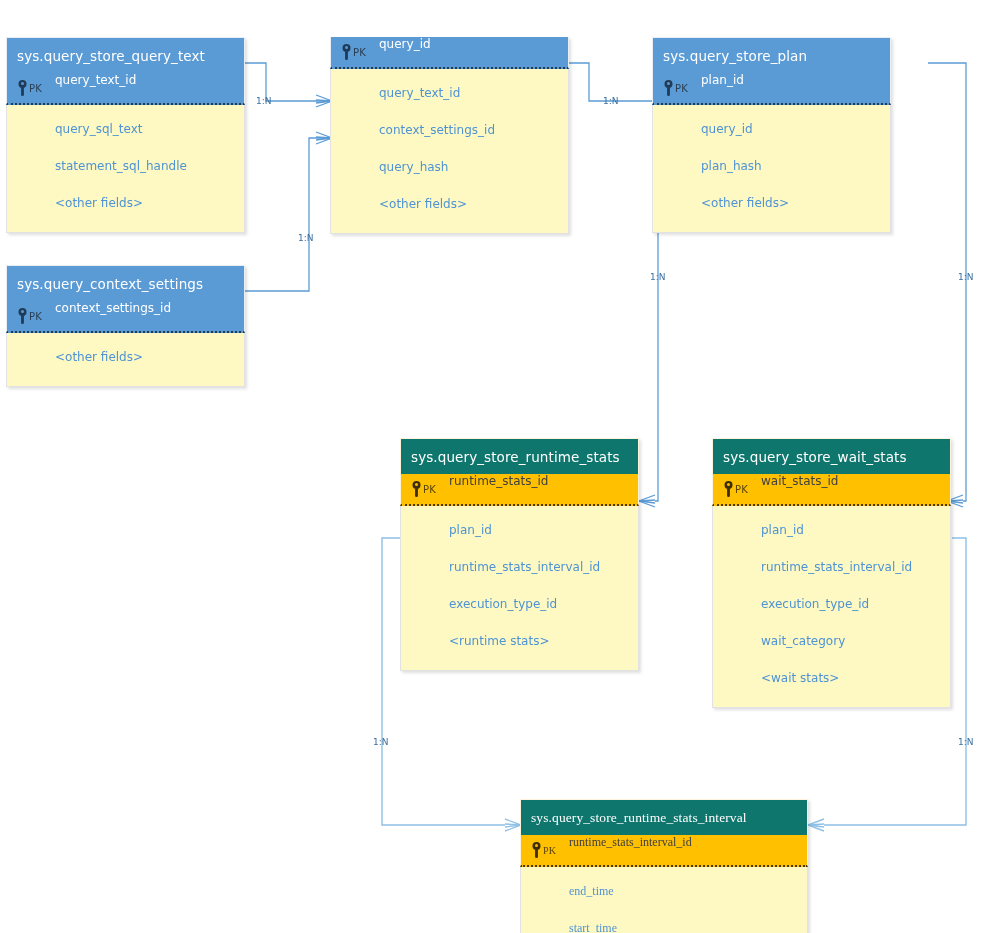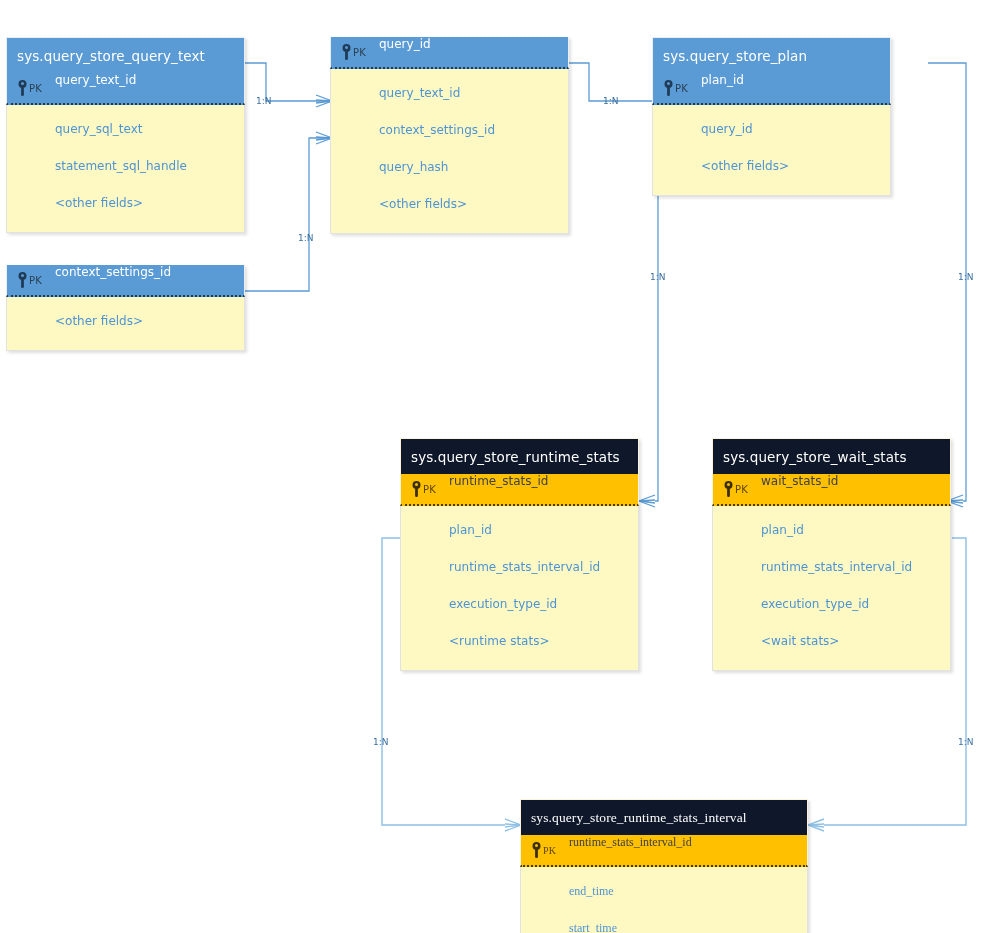--- a/index.html
+++ b/index.html
@@ -30,21 +30,21 @@
   .fld{height:37px;line-height:37px;padding-left:48px;
        font-size:12px;color:#4e93d4;white-space:nowrap;}
 
   
   .blue .ent-title{background:#5b9bd5;border:1px solid #e8eef4;border-bottom:none;}
   .blue .ent-pk{background:#5b9bd5;border-left:1px solid #e8eef4;
                 border-right:1px solid #e8eef4;
                 border-bottom:2px dotted #1f3a52;}
 
   
-  .orange .ent-title{background:#0f172a;border:1px solid #fdf3dc;border-bottom:none;}
+  .orange .ent-title{background:#0f766e;border:1px solid #fdf3dc;border-bottom:none;}
   .orange .ent-pk{background:#ffc000;border-left:1px solid #fdf3dc;
                   border-right:1px solid #fdf3dc;
                   border-bottom:2px dotted #4a3a05;}
 
   .pk-key{position:absolute;left:10px;top:50%;transform:translateY(-50%);
           width:11px;height:16px;}
   .pk-tag{position:absolute;left:22px;top:50%;transform:translateY(-50%);
           font-size:10px;color:#2b3f52;letter-spacing:.2px;}
   .orange .pk-tag{color:#5a4405;}
   .pk-name{padding-left:48px;font-size:12px;color:#ffffff;white-space:nowrap;}
@@ -143,25 +143,27 @@
           <circle cx="5.5" cy="4" r="4" fill="#1f3b57"></circle>
           <circle cx="5.5" cy="3.6" r="1.5" fill="#5b9bd5"></circle>
           <rect x="4.1" y="7" width="2.8" height="9" rx="1.2" fill="#1f3b57"></rect>
         </svg>
       </span>
       <span class="pk-tag">PK</span>
       <span class="pk-name">plan_id</span>
     </div>
     <div class="ent-body">
       <div class="fld">query_id</div>
+      <div class="fld">plan_hash</div>
       <div class="fld">&lt;other fields&gt;</div>
     </div>
   </div>
 
   <div class="entity blue" style="left:6px;top:233px;width:239px;">
+    <div class="ent-title">sys.query_context_settings</div>
     <div class="ent-pk">
       <span class="pk-key">
         <svg viewBox="0 0 11 16" width="11" height="16">
           <circle cx="5.5" cy="4" r="4" fill="#1f3b57"></circle>
           <circle cx="5.5" cy="3.6" r="1.5" fill="#5b9bd5"></circle>
           <rect x="4.1" y="7" width="2.8" height="9" rx="1.2" fill="#1f3b57"></rect>
         </svg>
       </span>
       <span class="pk-tag">PK</span>
       <span class="pk-name">context_settings_id</span>
@@ -202,20 +204,21 @@
           <rect x="4.1" y="7" width="2.8" height="9" rx="1.2" fill="#3c2f05"></rect>
         </svg>
       </span>
       <span class="pk-tag">PK</span>
       <span class="pk-name">wait_stats_id</span>
     </div>
     <div class="ent-body">
       <div class="fld">plan_id</div>
       <div class="fld">runtime_stats_interval_id</div>
       <div class="fld">execution_type_id</div>
+      <div class="fld">wait_category</div>
       <div class="fld">&lt;wait stats&gt;</div>
     </div>
   </div>
 
   <div class="entity orange" style="left:520px;top:767px;width:288px;font-family:Liberation Serif, serif;">
     <div class="ent-title">sys.query_store_runtime_stats_interval</div>
     <div class="ent-pk">
       <span class="pk-key">
         <svg viewBox="0 0 11 16" width="11" height="16">
           <circle cx="5.5" cy="4" r="4" fill="#3c2f05"></circle>

